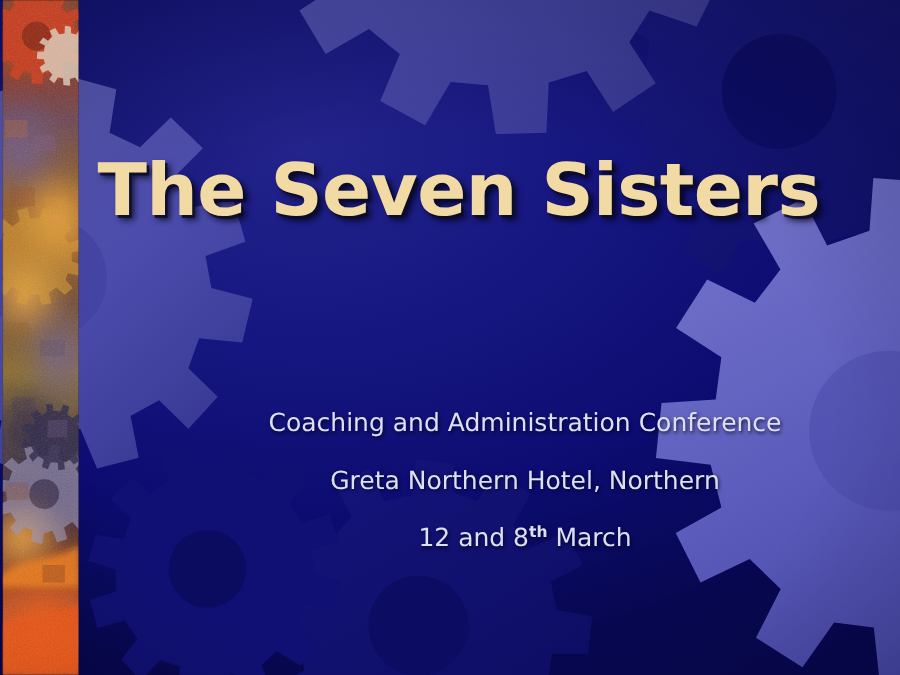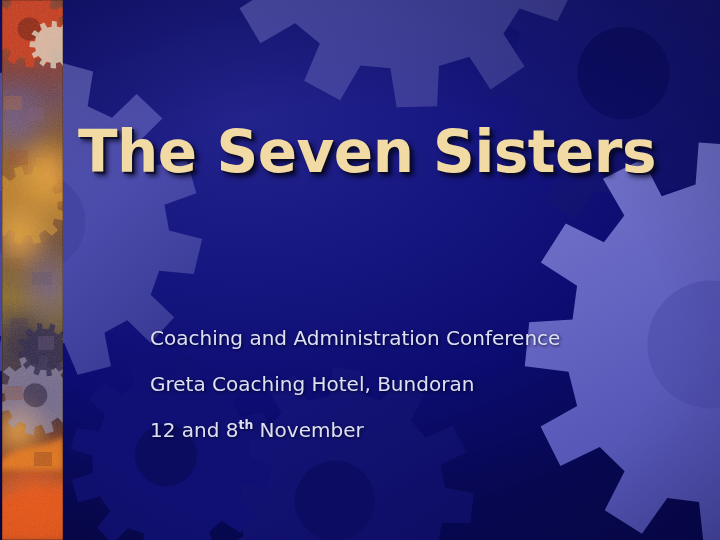--- a/index.html
+++ b/index.html
@@ -64,20 +64,21 @@
       2px 2px 0 rgba(12,12,40,0.85),
       4px 4px 5px rgba(0,0,20,0.75);
     white-space: nowrap;
   }
 
   .subtitle-box {
     position: absolute;
     left: 150px;
     top: 326px;
     width: 540px;
+    text-align: center;
   }
   .sub-line {
     margin: 0 0 22px 0;
     font-family: "DejaVu Sans", sans-serif;
     font-size: 20px;
     font-weight: normal;
     color: #dde0f4;
     text-shadow: 1px 1px 3px rgba(0,0,20,0.75);
     white-space: nowrap;
   }
@@ -332,17 +333,17 @@
       </g>
     </svg>
   </div>
 
   <div class="title-box">
     <h1 class="title">The Seven Sisters</h1>
   </div>
 
   <div class="subtitle-box">
     <p class="sub-line">Coaching and Administration Conference</p>
-    <p class="sub-line">Greta Coaching Hotel, Bundoran</p>
-    <p class="sub-line"><span>12 and 8</span><span class="sup">th</span><span> November</span></p>
+    <p class="sub-line">Greta Northern Hotel, Northern</p>
+    <p class="sub-line"><span>12 and 8</span><span class="sup">th</span><span> March</span></p>
   </div>
 
 </div>
 
 </body></html>

